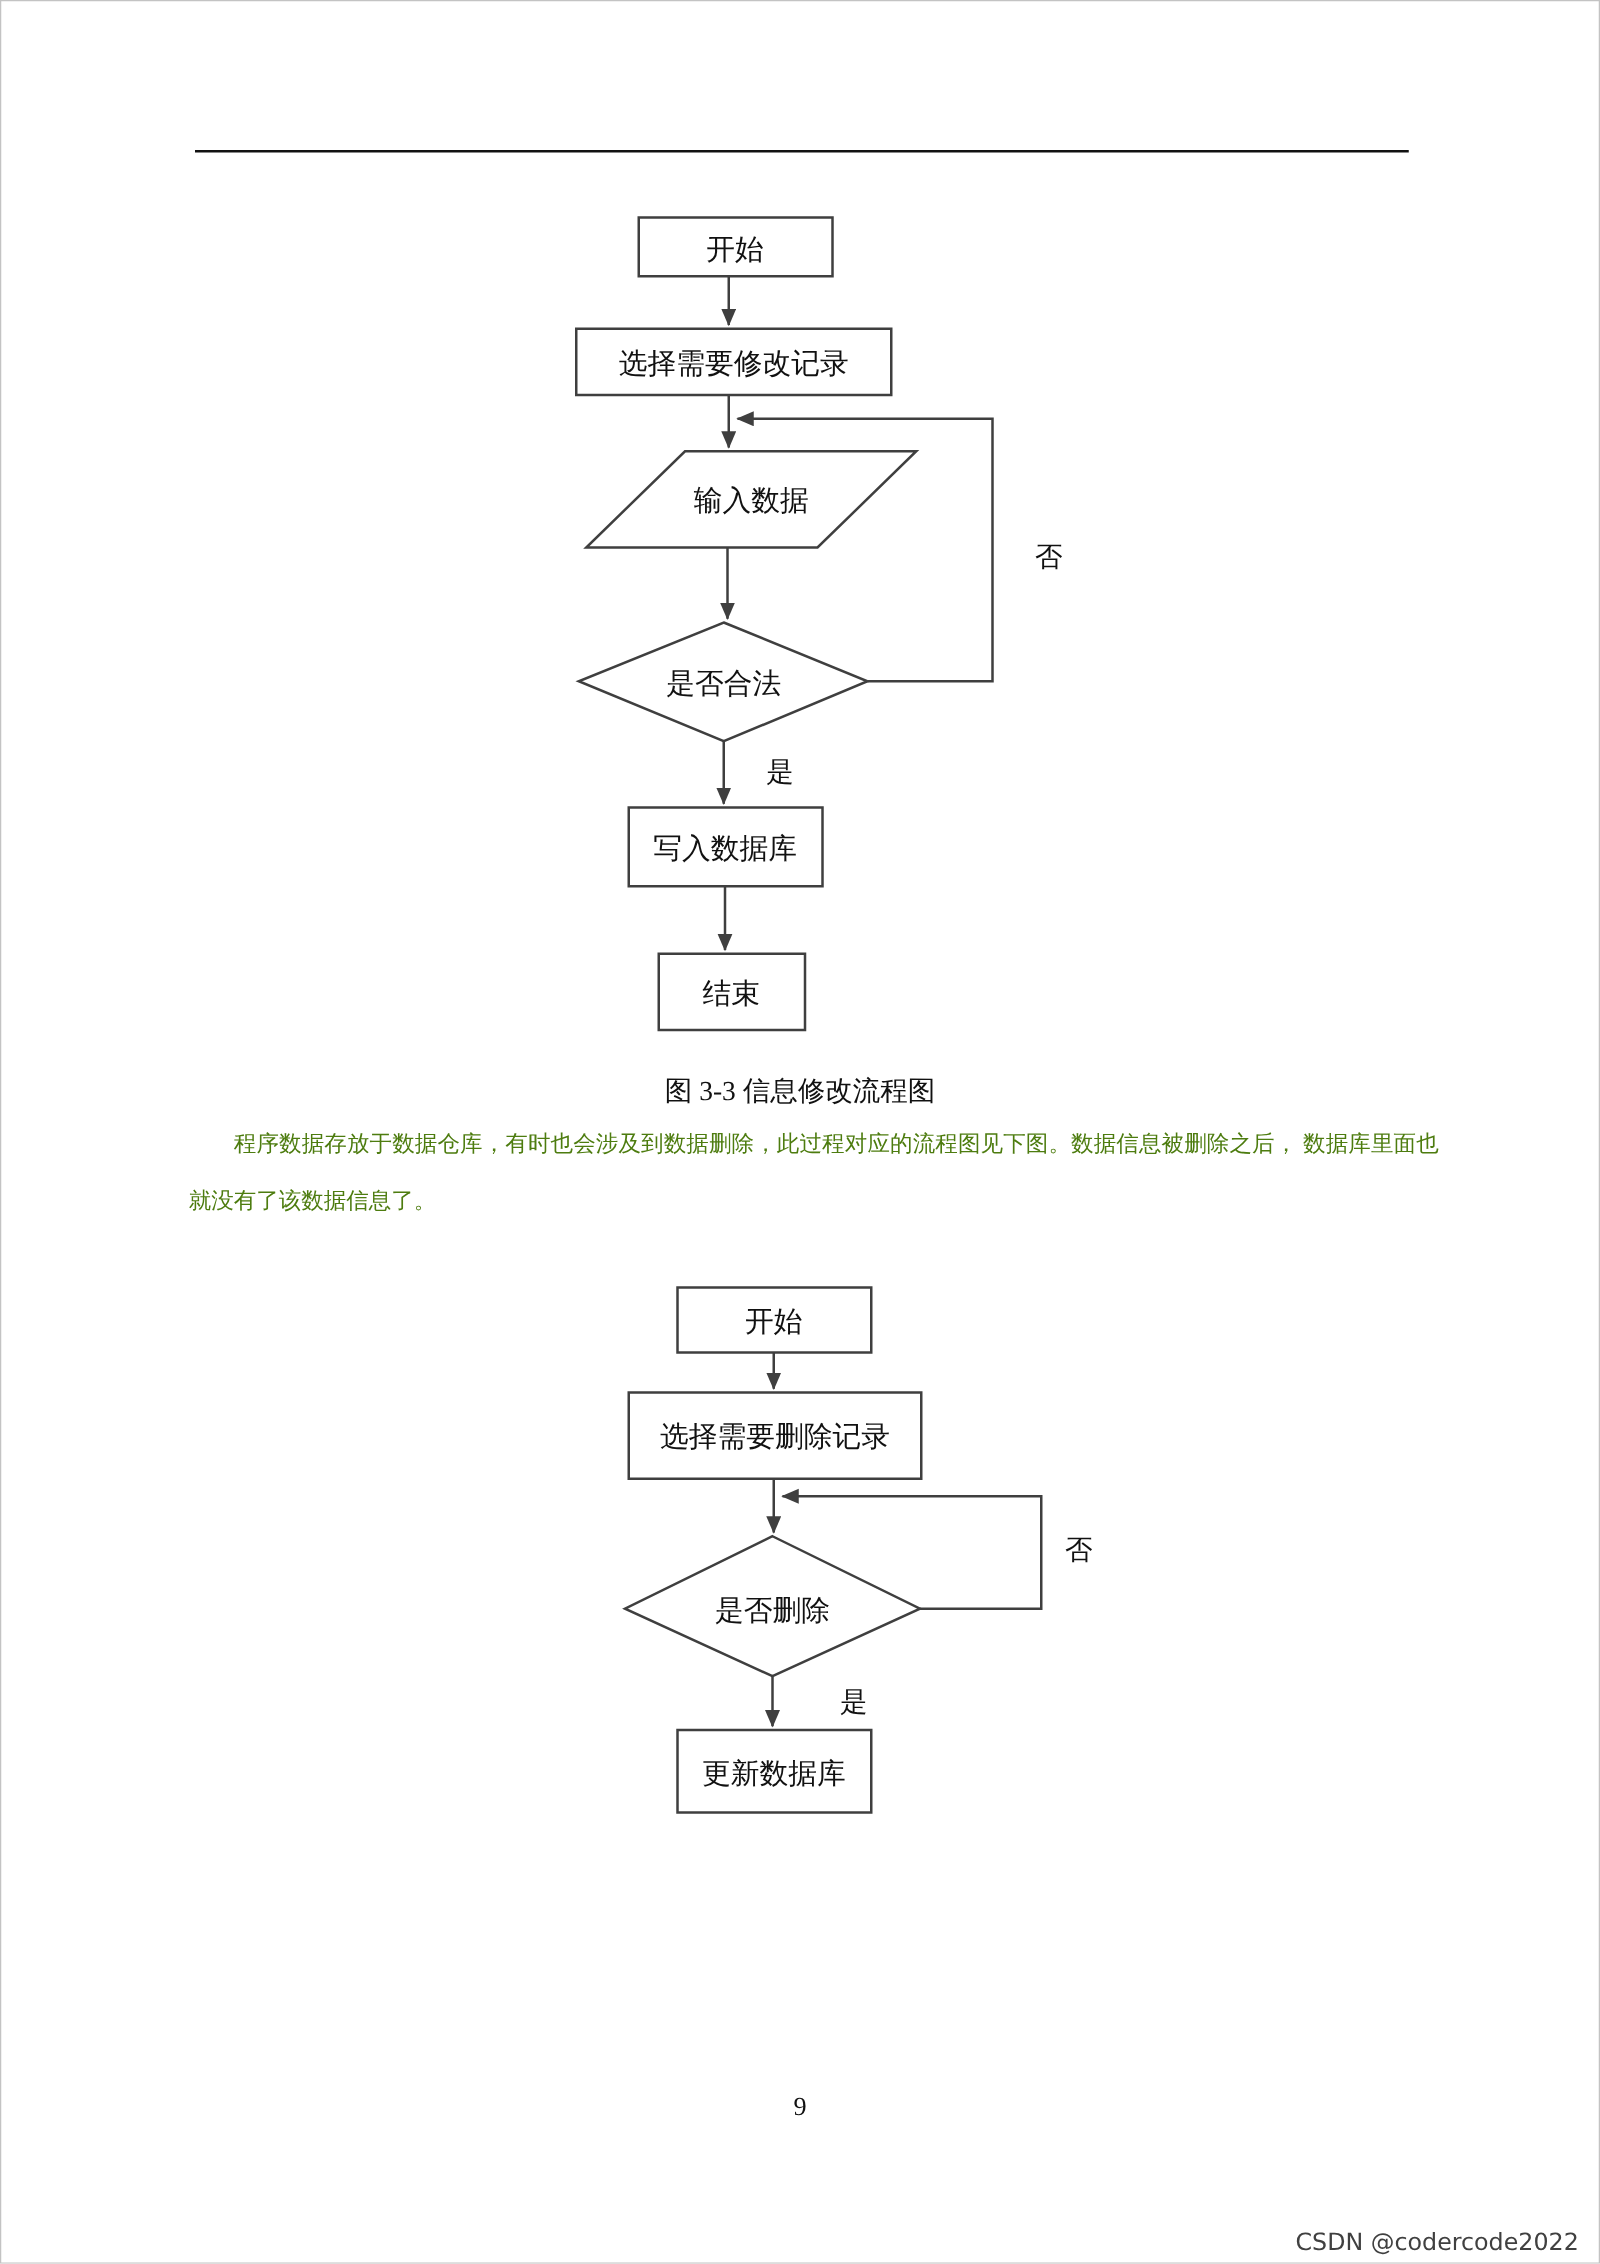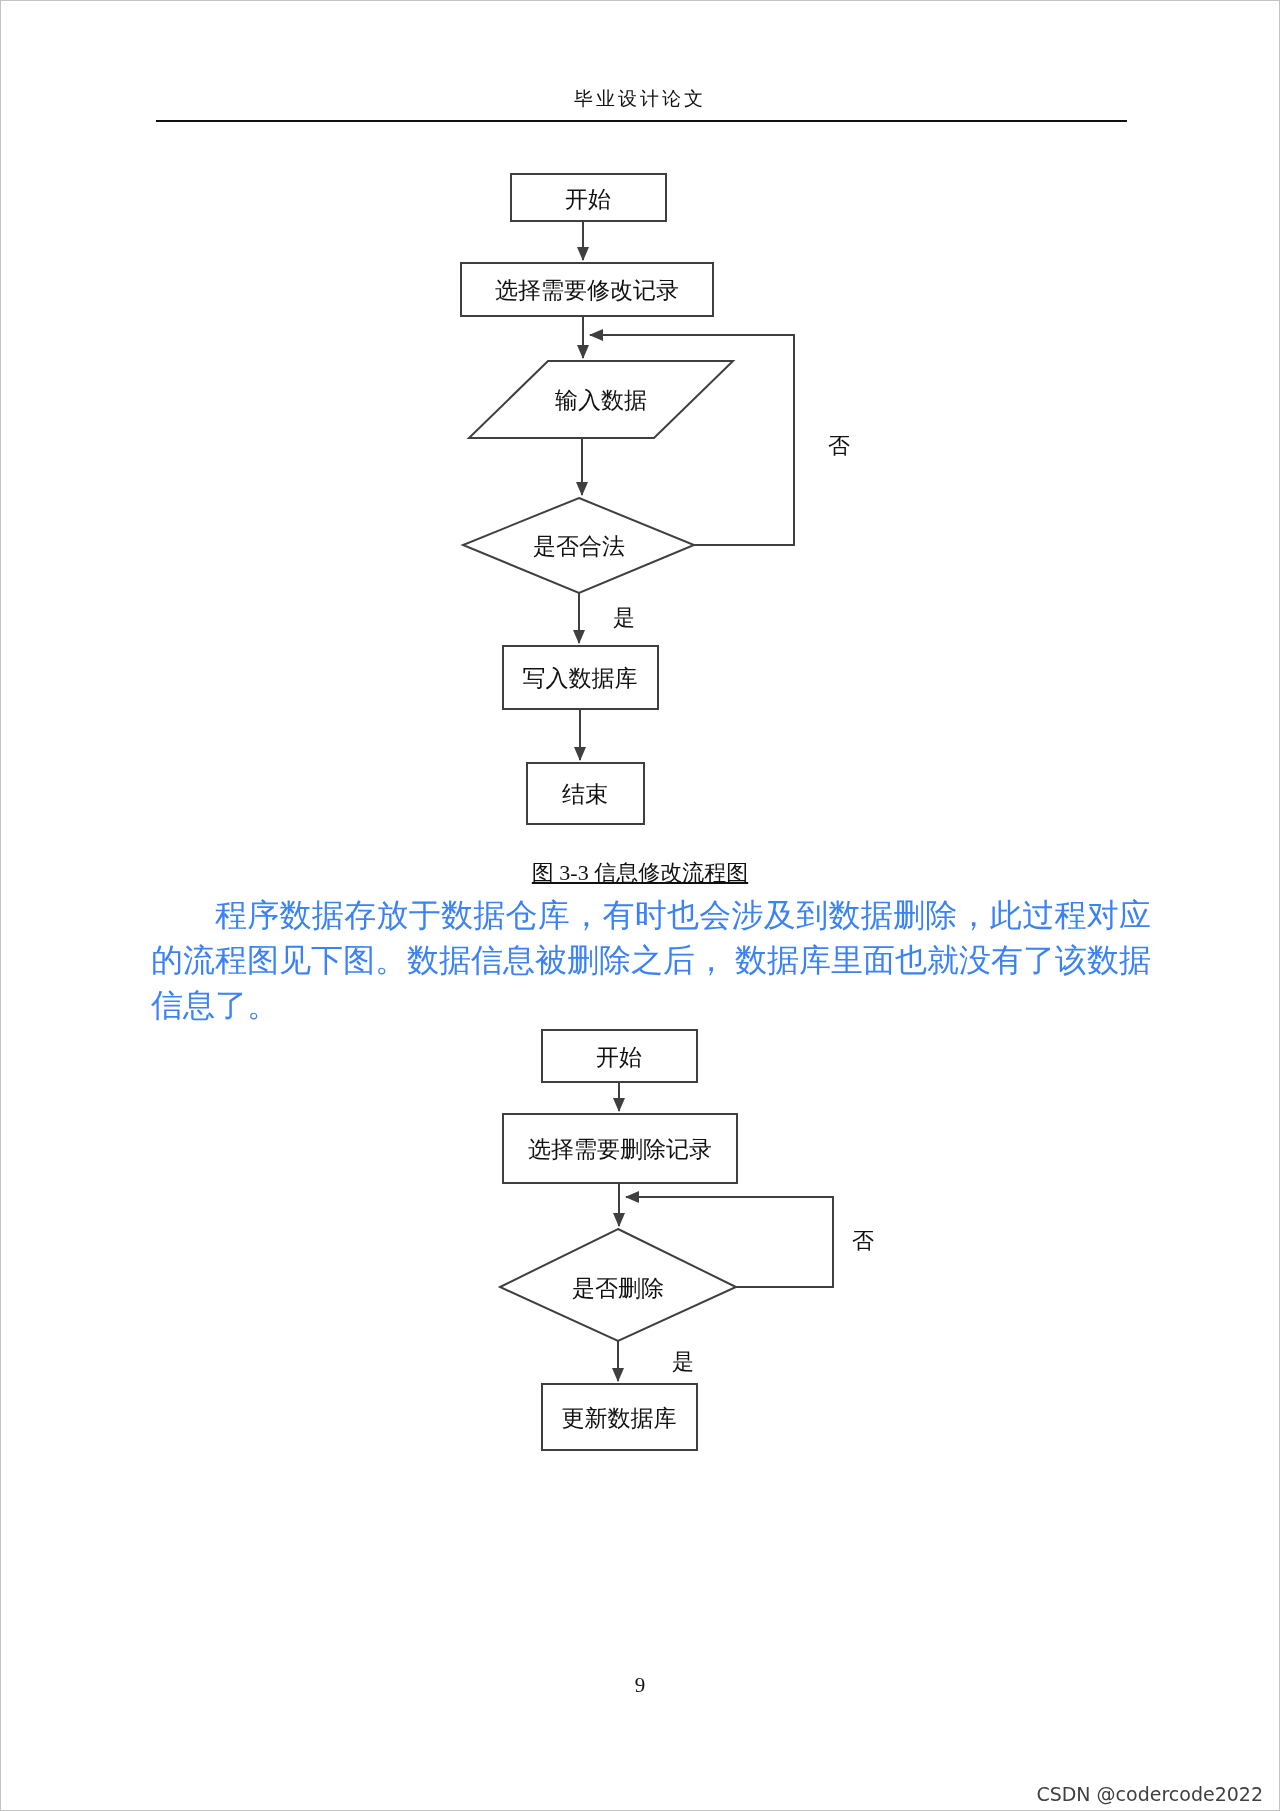--- a/index.html
+++ b/index.html
@@ -34,46 +34,45 @@
     text-anchor:middle;dominant-baseline:central;
   }
   .branch-text{
     font-family:"Liberation Sans","DejaVu Sans",sans-serif;
     font-size:22px;fill:#111;
     text-anchor:middle;dominant-baseline:central;
   }
   .caption{
     position:absolute;left:0;width:100%;
     text-align:center;
-    font-size:22px;color:#111;text-decoration:underline;
+    font-size:22px;color:#111;
   }
   .caption1{top:857px;}
   .caption2{top:1490px;}
   .body-paragraph{
     position:absolute;top:892px;left:150px;width:1000px;
-    font-size:32px;line-height:45px;
+    font-size:18px;line-height:45px;
     text-align:justify;text-indent:2em;
-    color:#3b82f6;
+    color:#4d7c0f;
   }
   .page-number{
     position:absolute;top:1672px;left:0;width:100%;
     text-align:center;font-size:21px;color:#111;
   }
   .watermark{
     position:absolute;top:1782px;right:16px;
     font-family:"DejaVu Sans","Liberation Sans",sans-serif;
     font-size:19px;color:#404040;
   }
 </style>
 </head>
 <body>
 
 <div class="page">
 
-  <div class="header-title">毕业设计论文</div>
   <div class="header-rule"></div>
 
   <svg class="fig-svg fig1" width="470" height="700" viewBox="0 0 470 700">
     <defs>
       <marker id="arrow1" markerUnits="userSpaceOnUse" markerWidth="15" markerHeight="13" refX="13" refY="6" orient="auto">
         <path d="M0,0 L14,6 L0,12 Z" fill="#3f3f3f"></path>
       </marker>
     </defs>
 
     <line class="flow-line" x1="182" y1="80" x2="182" y2="119" marker-end="url(#arrow1)"></line>

